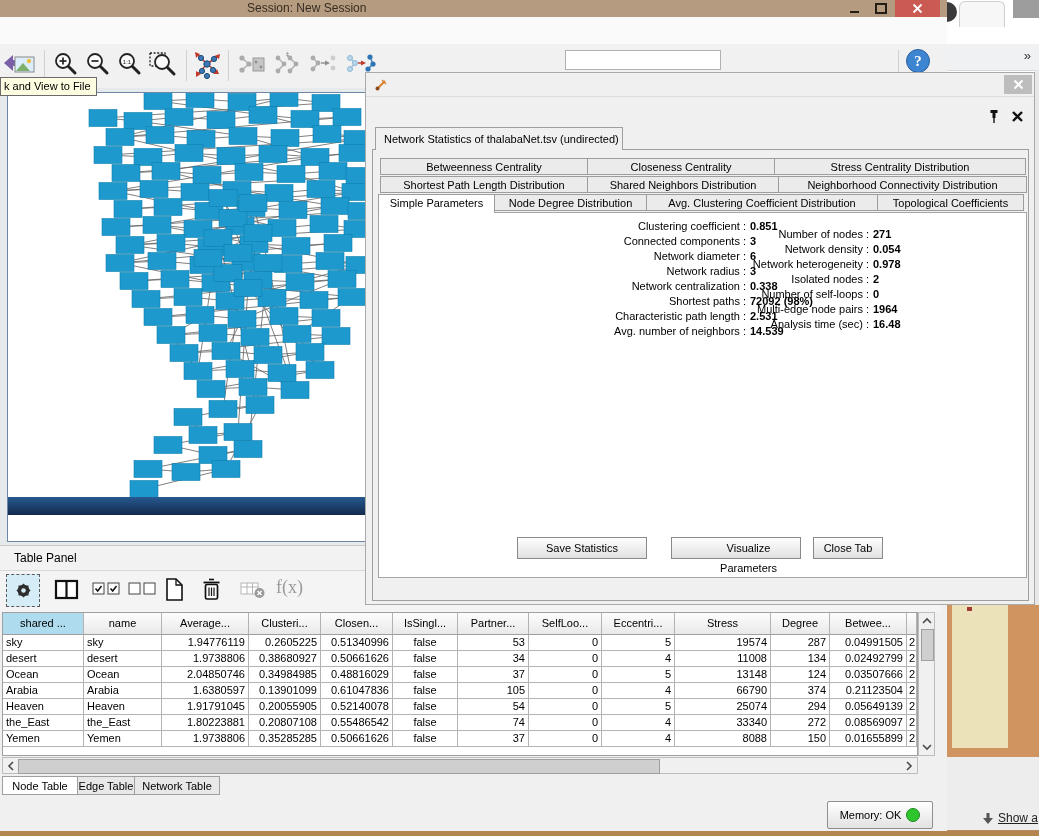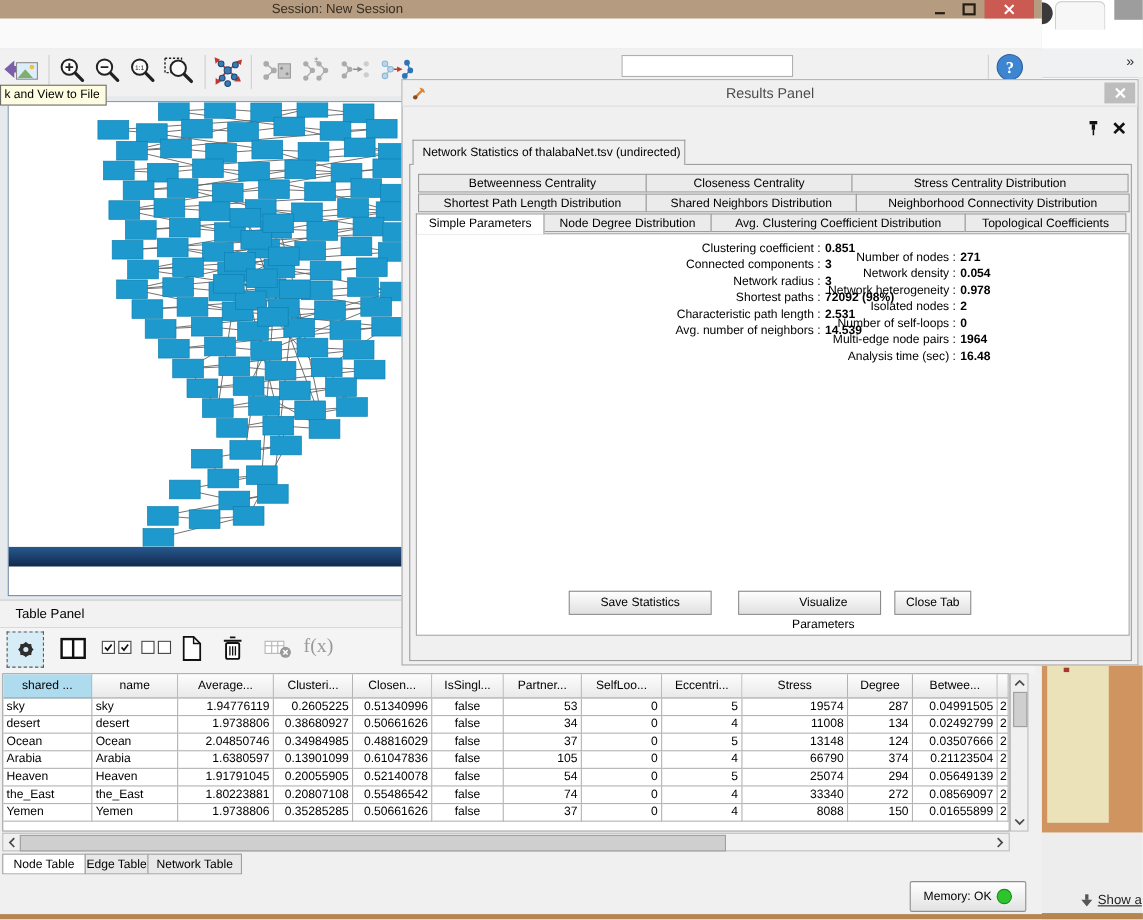--- a/index.html
+++ b/index.html
@@ -679,21 +679,20 @@
     </div>
   </div>
 
   <div class="abs" id="rp">
     <div id="rp-titlebar">
       <svg id="rp-icon" width="15" height="15">
           <line x1="3" y1="12" x2="11" y2="4" stroke="#d9822b" stroke-width="2"></line>
           <line x1="8" y1="3" x2="12" y2="7" stroke="#d9822b" stroke-width="1.4"></line>
           <circle cx="3.5" cy="11.5" r="2" fill="#8a4a1a"></circle>
         </svg>
-      <span id="rp-title">Results Panel</span>
       <div id="rp-close">
         <svg width="11" height="11">
             <line x1="1.5" y1="1.5" x2="9.5" y2="9.5" stroke="#fff" stroke-width="2"></line>
             <line x1="9.5" y1="1.5" x2="1.5" y2="9.5" stroke="#fff" stroke-width="2"></line>
           </svg>
       </div>
     </div>
     <svg id="rp-pin" width="14" height="16">
         <rect x="3.5" y="1" width="7" height="3" fill="#111"></rect>
         <rect x="5.5" y="4" width="3" height="5" fill="#111"></rect>
@@ -707,21 +706,23 @@
     <div id="rp-border"></div>
     <div id="rp-tabs">
         <div class="rp-tabrow" style="top: 0px; left: 2px;"><div class="rp-tab" style="width: 208px;">Betweenness Centrality</div><div class="rp-tab" style="width: 188px;">Closeness Centrality</div><div class="rp-tab" style="width: 252px;">Stress Centrality Distribution</div></div>
         <div class="rp-tabrow" style="top: 18px; left: 2px;"><div class="rp-tab" style="width: 208px;">Shortest Path Length Distribution</div><div class="rp-tab" style="width: 192px;">Shared Neighbors Distribution</div><div class="rp-tab" style="width: 249px;">Neighborhood Connectivity Distribution</div></div>
         <div class="rp-tabrow" style="top: 36px; left: 0px;"><div class="rp-tab sel" style="width: 117px;">Simple Parameters</div><div class="rp-tab" style="width: 153px;">Node Degree Distribution</div><div class="rp-tab" style="width: 232px;">Avg. Clustering Coefficient Distribution</div><div class="rp-tab" style="width: 147px;">Topological Coefficients</div></div>
       </div>
     <div id="rp-white"></div>
     <div id="stats-left">
         <div class="srow"><span class="slabel">Clustering coefficient :</span><span class="sval">0.851</span></div>
         <div class="srow"><span class="slabel">Connected components :</span><span class="sval">3</span></div>
+        <div class="srow"><span class="slabel">Network diameter :</span><span class="sval">6</span></div>
         <div class="srow"><span class="slabel">Network radius :</span><span class="sval">3</span></div>
+        <div class="srow"><span class="slabel">Network centralization :</span><span class="sval">0.338</span></div>
         <div class="srow"><span class="slabel">Shortest paths :</span><span class="sval">72092 (98%)</span></div>
         <div class="srow"><span class="slabel">Characteristic path length :</span><span class="sval">2.531</span></div>
         <div class="srow"><span class="slabel">Avg. number of neighbors :</span><span class="sval">14.539</span></div>
       </div>
     <div id="stats-right">
         <div class="srow"><span class="slabel">Number of nodes :</span><span class="sval">271</span></div>
         <div class="srow"><span class="slabel">Network density :</span><span class="sval">0.054</span></div>
         <div class="srow"><span class="slabel">Network heterogeneity :</span><span class="sval">0.978</span></div>
         <div class="srow"><span class="slabel">Isolated nodes :</span><span class="sval">2</span></div>
         <div class="srow"><span class="slabel">Number of self-loops :</span><span class="sval">0</span></div>

